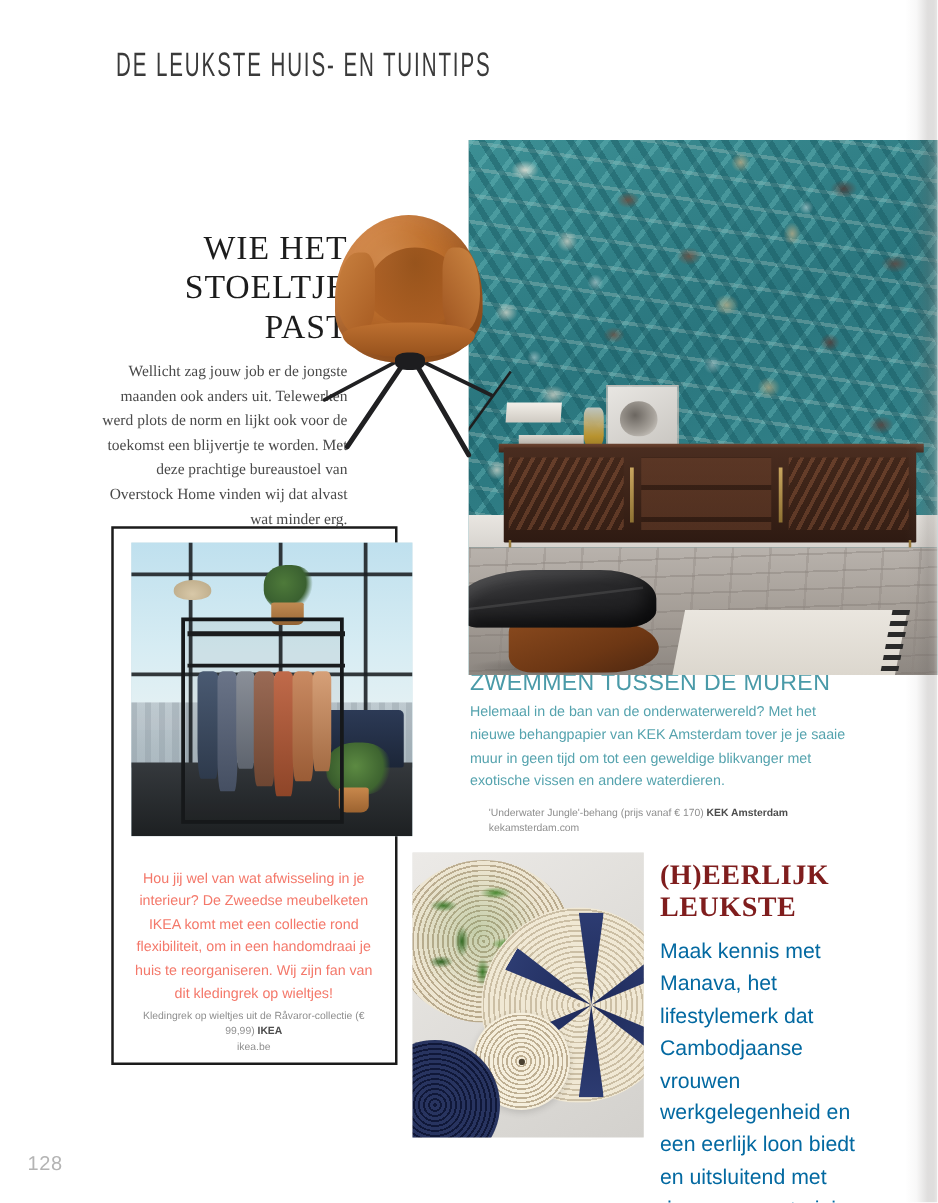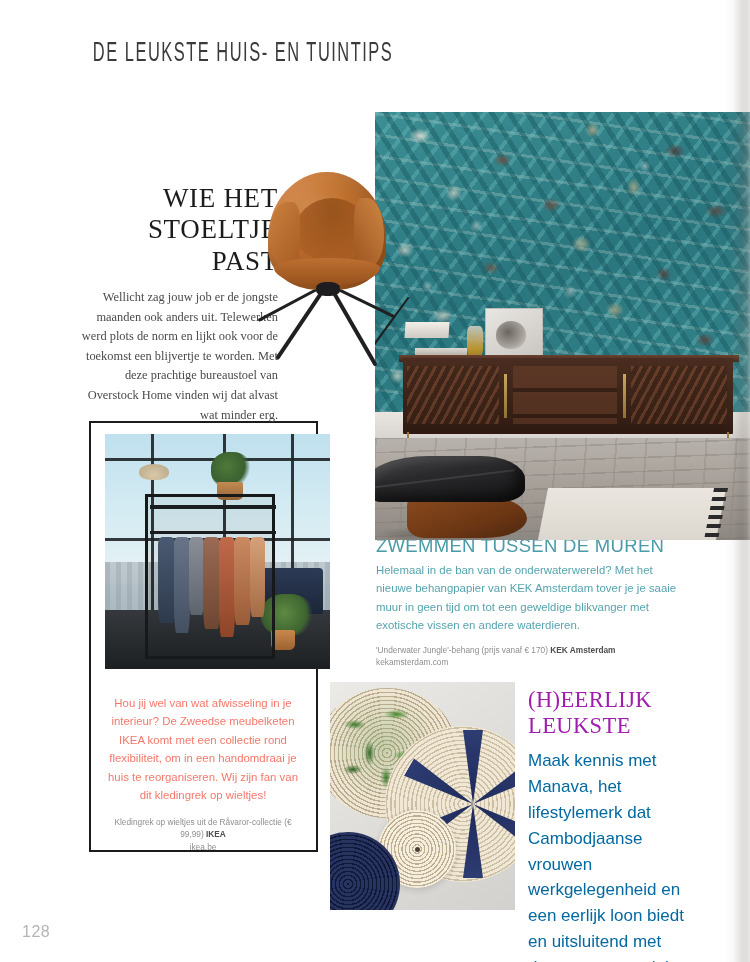--- a/index.html
+++ b/index.html
@@ -368,20 +368,21 @@
     font-size: 11.4px;
     line-height: 1.62;
     color: #55a3ae;
   }
   .art2-cap {
     margin-top: 9px;
     font-family: "Liberation Sans", sans-serif;
     font-size: 8.3px;
     line-height: 1.45;
     color: #8e8e8e;
+    margin-left: 15px;
   }
   .art2-cap b { color: #4d4d4d; font-weight: 700; }
 
   
   .frame-rack {
     position: absolute;
     left: 89px; top: 421px;
     width: 229px; height: 431px;
     border: 2.2px solid #1b1b1b;
     border-top-color: #1b1b1b;
@@ -492,21 +493,21 @@
     font-weight: 400;
   }
   .art3-body {
     margin-top: 9px;
     font-family: "Liberation Sans", sans-serif;
     font-size: 11.4px;
     line-height: 1.62;
     color: #f4786a;
   }
   .art3-cap {
-    margin-top: 11px;
+    margin-top: 1px;
     font-family: "Liberation Sans", sans-serif;
     font-size: 8.3px;
     line-height: 1.5;
     color: #8e8e8e;
   }
   .art3-cap b { color: #4d4d4d; font-weight: 700; }
 
   
   .baskets {
     position: absolute;
@@ -585,22 +586,22 @@
   .art4 {
     position: absolute;
     left: 528px; top: 687px;
     width: 160px;
   }
   .art4-head {
     font-family: "Liberation Serif", serif;
     font-size: 22.5px;
     line-height: 1.14;
     letter-spacing: 0.4px;
-    color: #a21caf;
-    font-weight: 400;
+    color: #7f1d1d;
+    font-weight: 700;
   }
   .art4-body {
     margin-top: 10px;
     font-family: Liberation Sans, sans-serif;
     font-size: 17px;
     line-height: 1.52;
     color: #0369a1;
   }
   .art4-cap {
     margin-top: 10px;

